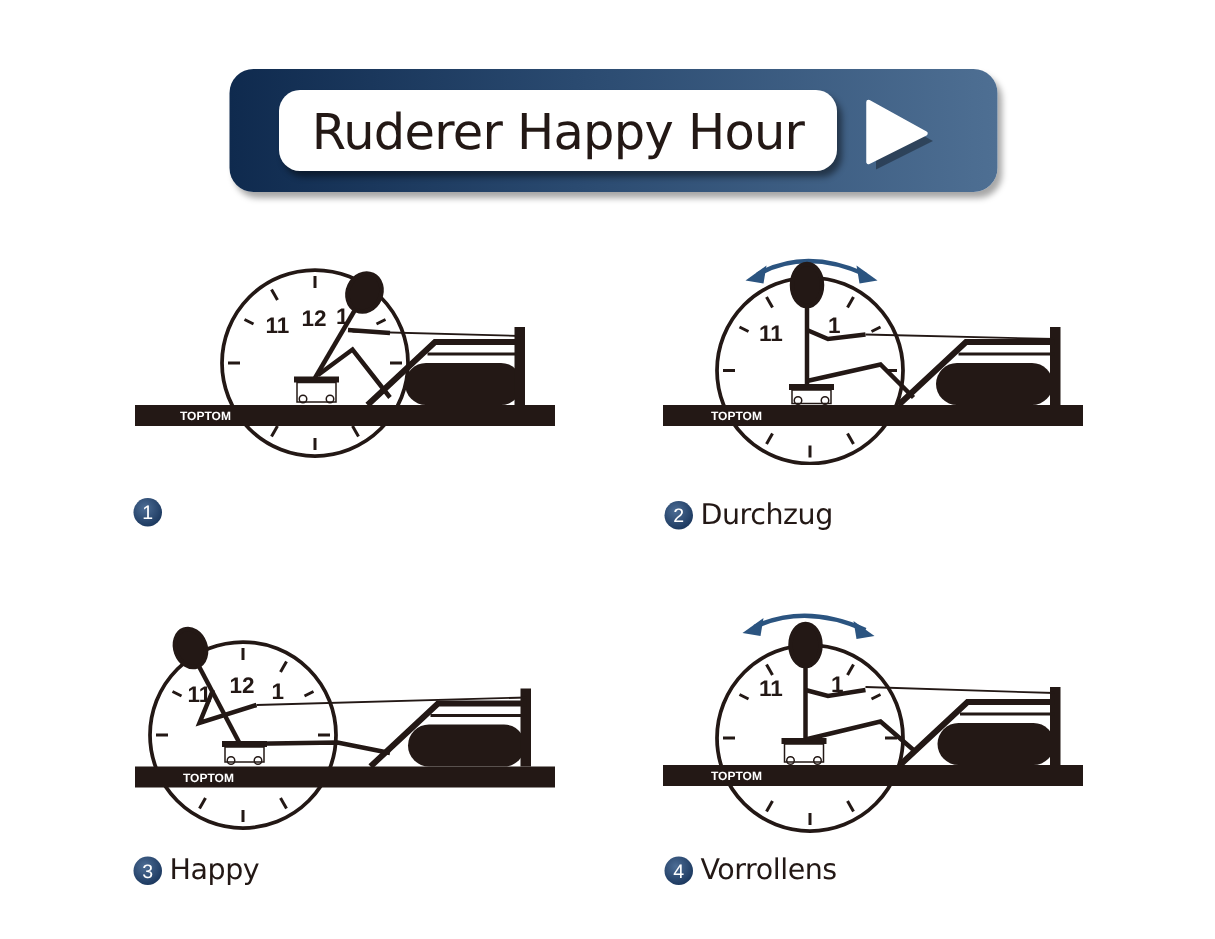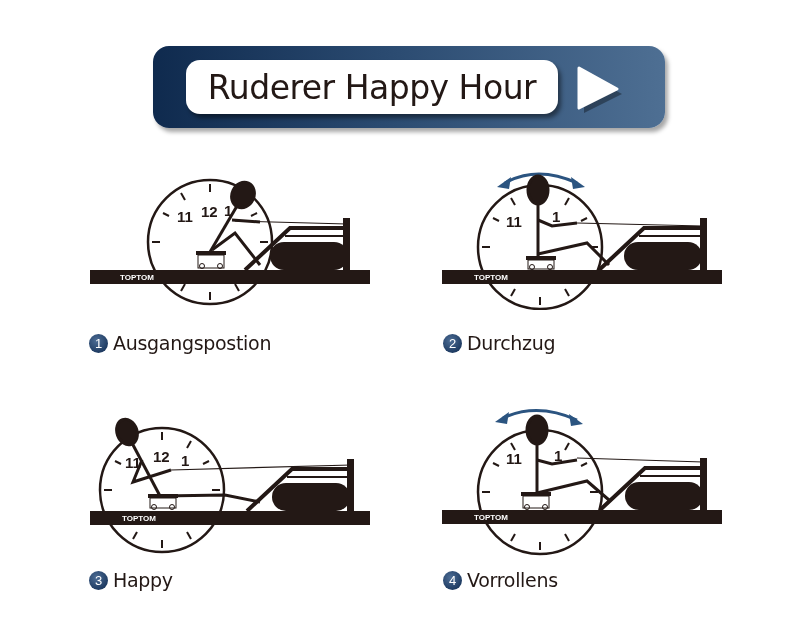--- a/index.html
+++ b/index.html
@@ -79,21 +79,20 @@
     <g stroke="#231815" stroke-width="3" fill="none">
       <ellipse cx="158" cy="25" rx="11" ry="13" fill="#231815" transform="rotate(25 158 25)"></ellipse>
       <line x1="152" y1="36" x2="125" y2="82"></line>
       <line x1="147" y1="50" x2="175" y2="52"></line>
       <polyline points="127,80 150,63 175,95"></polyline>
     </g>
   </svg>
 </div>
 <div class="caption" style="left:89px; top:332px;">
   <span class="badge">1</span>
-  <span class="caption-text">Ausgangspostion</span>
 </div>
 
 <div class="panel" style="left:437px; top:165px;">
   <svg width="300" height="145" viewBox="0 0 300 145">
     <g>
       <path d="M68,18 Q100,0 140,18" fill="none" stroke="#2b5480" stroke-width="3"></path>
       <polygon points="60,22 74,12 72,24" fill="#2b5480"></polygon>
       <polygon points="148,22 134,12 136,24" fill="#2b5480"></polygon>
     </g>
     <g>

